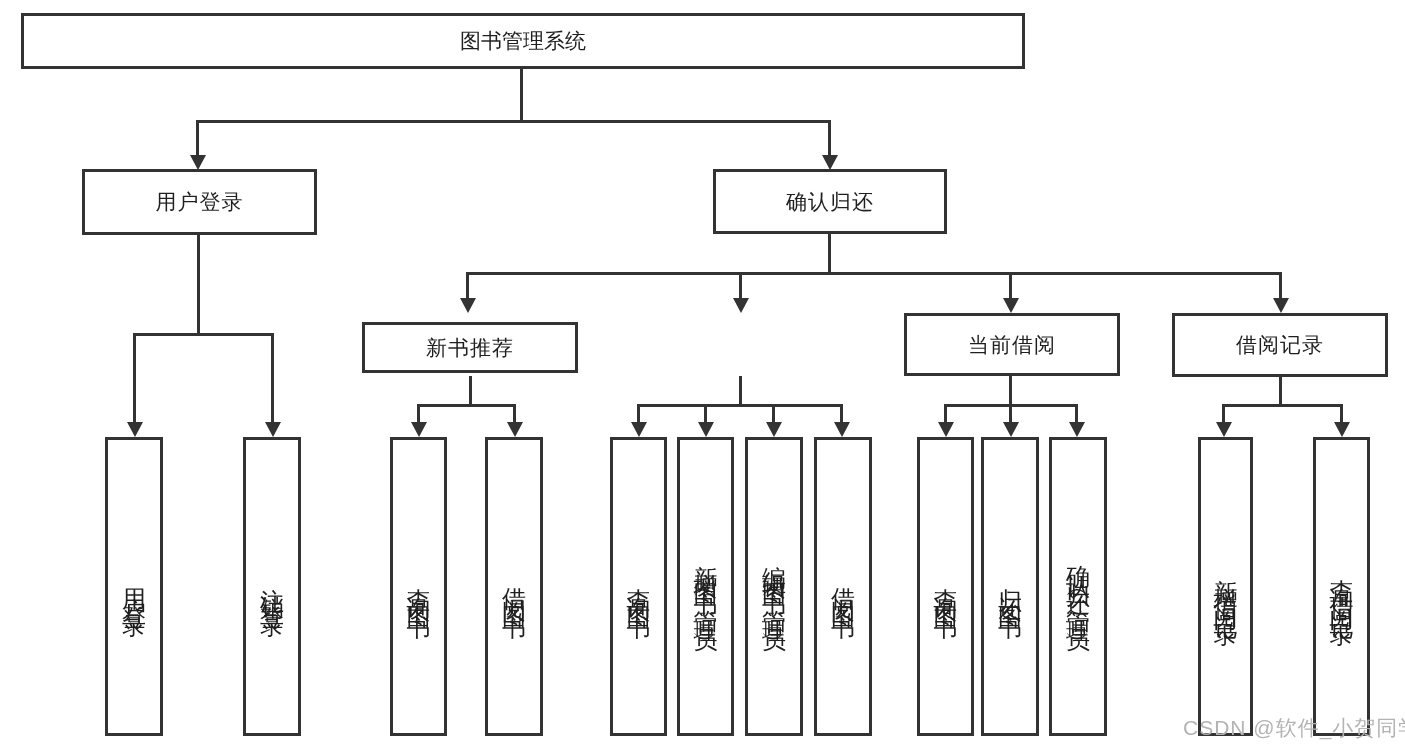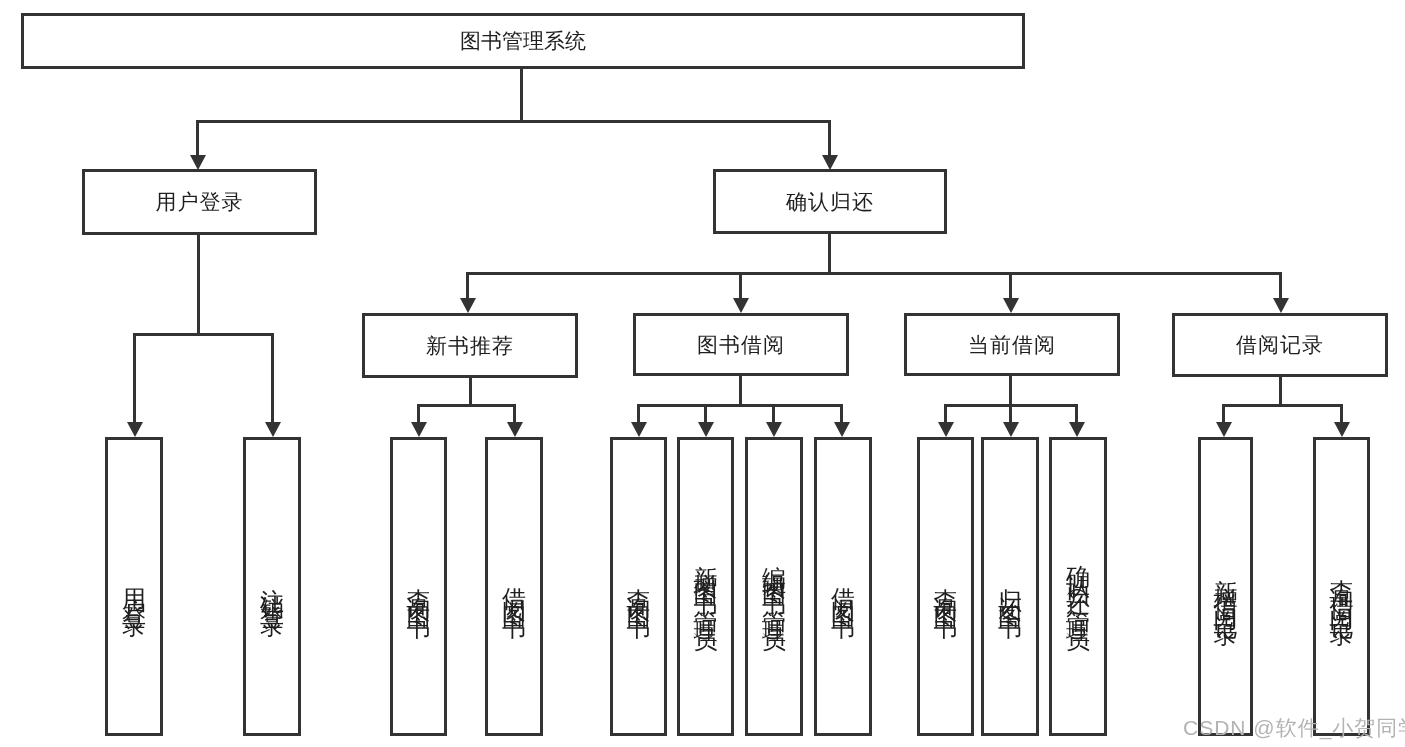--- a/index.html
+++ b/index.html
@@ -56,25 +56,22 @@
     <span>图书管理系统</span>
   </div>
 
   <div class="box hbox" style="left:82px;top:169px;width:235px;height:66px;">
     <span>用户登录</span>
   </div>
   <div class="box hbox" style="left:713px;top:169px;width:234px;height:65px;">
     <span>确认归还</span>
   </div>
 
-  <div class="box hbox" style="left:362px;top:313px;width:216px;height:65px;">
+  <div class="box hbox" style="left:362px;top:322px;width:216px;height:51px;">
     <span>新书推荐</span>
-  </div>
-  <div class="box hbox" style="left:633px;top:313px;width:216px;height:63px;">
-    <span>图书借阅</span>
   </div>
   <div class="box hbox" style="left:904px;top:313px;width:216px;height:63px;">
     <span>当前借阅</span>
   </div>
   <div class="box hbox" style="left:1172px;top:313px;width:216px;height:64px;">
     <span>借阅记录</span>
   </div>
 
   <div class="box leaf" style="left:105px;top:437px;width:58px;height:299px;">
     <span class="vtext">用户登录</span>

